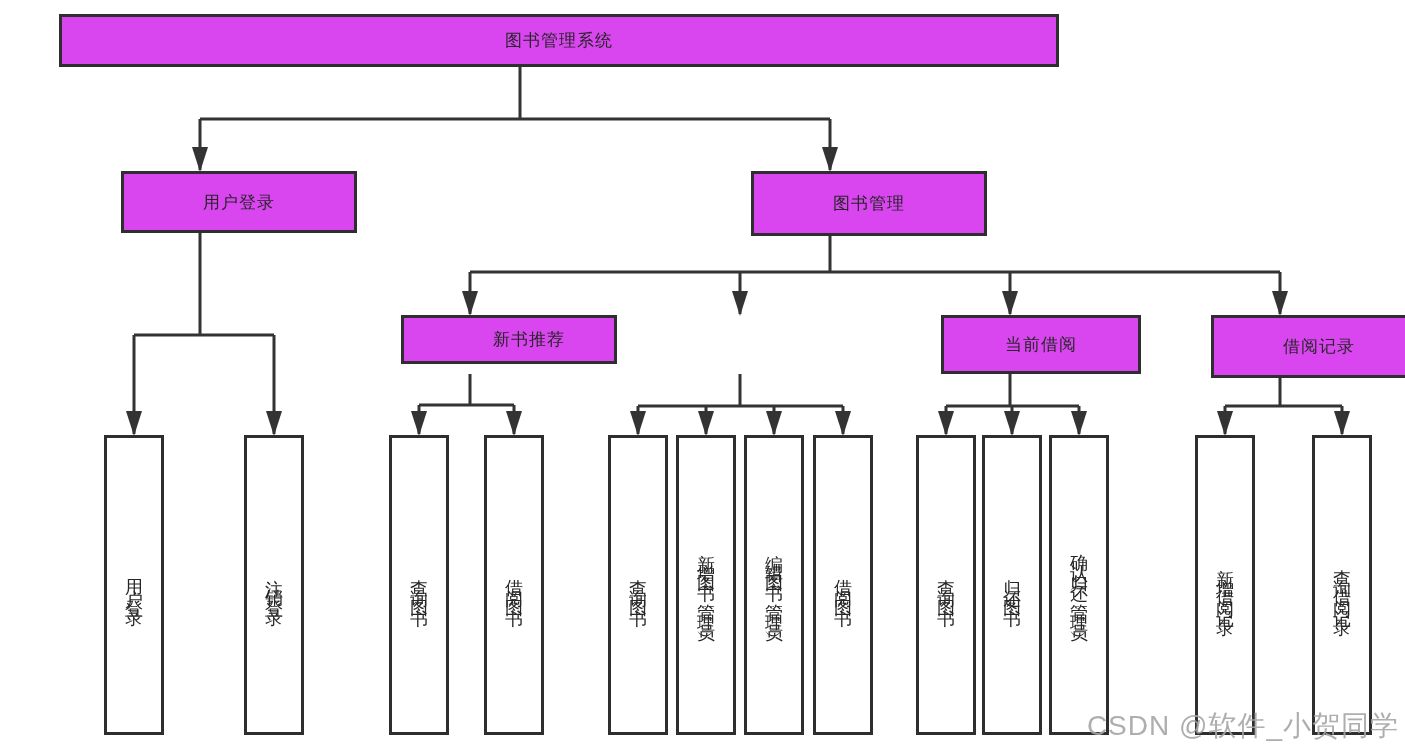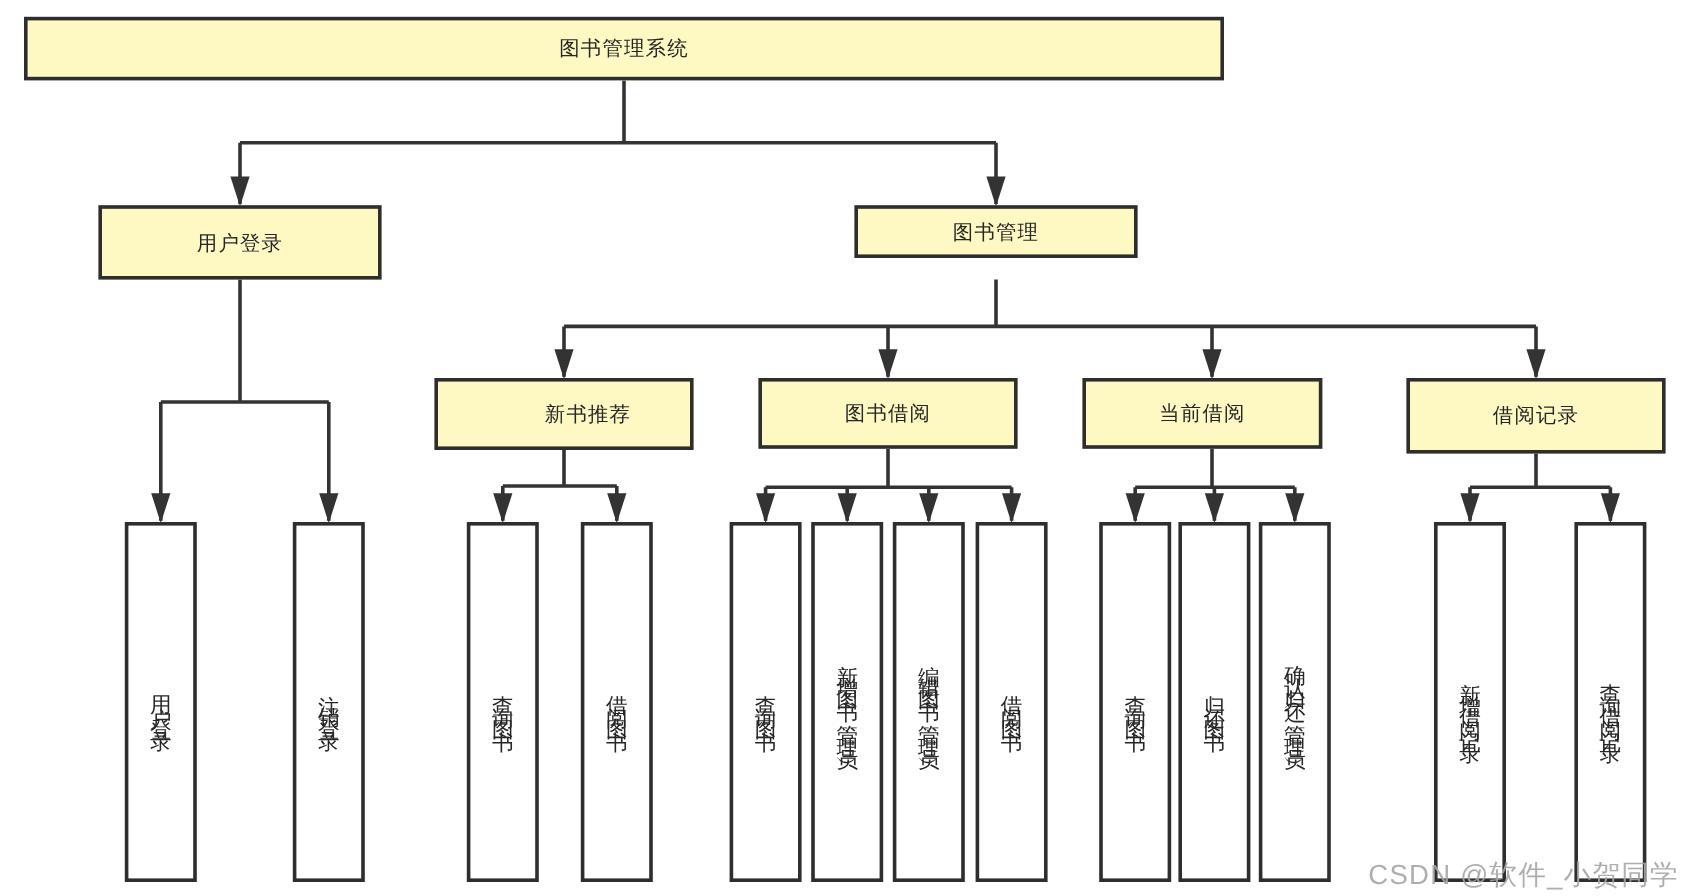--- a/index.html
+++ b/index.html
@@ -15,30 +15,31 @@
     background: #ffffff;
     overflow: hidden;
   }
   .wires {
     position: absolute;
     left: 0; top: 0;
     width: 1405px; height: 747px;
   }
   .box {
     position: absolute;
-    background: #fef9c3;
+    background: #d946ef;
     border: 3px solid #2e2e2e;
     box-sizing: border-box;
     display: flex;
     align-items: center;
     justify-content: center;
     color: #262626;
     font-size: 17px;
     letter-spacing: 1px;
     z-index: 2;
+    margin-left: 39px;
   }
   .vbox {
     position: absolute;
     top: 435px;
     width: 60px;
     height: 300px;
     background: #ffffff;
     border: 3px solid #2e2e2e;
     box-sizing: border-box;
     display: flex;
@@ -51,22 +52,22 @@
   .vbox span {
     writing-mode: vertical-rl;
     text-orientation: mixed;
     letter-spacing: 10px;
     line-height: 1;
     max-height: 288px;
   }
   
   .n-root  { left: 20px;   top: 14px;  width: 1000px; height: 53px; }
   .n-login { left: 82px;   top: 171px; width: 236px;  height: 62px; }
-  .n-mgmt  { left: 712px;  top: 171px; width: 236px;  height: 44px; }
-  .n-rec   { left: 362px;  top: 315px; width: 216px;  height: 60px; padding-left: 40px; }
+  .n-mgmt  { left: 712px;  top: 171px; width: 236px;  height: 65px; }
+  .n-rec   { left: 362px;  top: 315px; width: 216px;  height: 49px; padding-left: 40px; }
   .n-bor   { left: 632px;  top: 315px; width: 216px;  height: 59px; }
   .n-cur   { left: 902px;  top: 315px; width: 200px;  height: 59px; }
   .n-hist  { left: 1172px; top: 315px; width: 216px;  height: 63px; }
   
   .v1  { left: 104px;  }
   .v2  { left: 244px;  }
   .v3  { left: 389px;  }
   .v4  { left: 484px;  }
   .v5  { left: 608px;  }
   .v6  { left: 676px;  }
@@ -74,21 +75,21 @@
   .v8  { left: 813px;  }
   .v9  { left: 916px;  }
   .v10 { left: 982px;  }
   .v11 { left: 1049px; }
   .v12 { left: 1195px; }
   .v13 { left: 1312px; }
   .watermark {
     position: absolute;
     right: 6px;
     bottom: 2px;
-    font-size: 23px;
+    font-size: 28px;
     color: #a6a6a6;
     letter-spacing: 1px;
     z-index: 5;
     opacity: 0.9;
   }
 </style>
 </head>
 <body>
 
 <div class="stage">
@@ -132,21 +133,20 @@
       <polygon points="1334,411 1350,411 1342,436"></polygon>
     </g>
   </svg>
 
   <div class="box n-root">图书管理系统</div>
 
   <div class="box n-login">用户登录</div>
   <div class="box n-mgmt">图书管理</div>
 
   <div class="box n-rec">新书推荐</div>
-  <div class="box n-bor">图书借阅</div>
   <div class="box n-cur">当前借阅</div>
   <div class="box n-hist">借阅记录</div>
 
   <div class="vbox v1">
     <span>用户登录</span>
   </div>
   <div class="vbox v2">
     <span>注销登录</span>
   </div>
   <div class="vbox v3">

